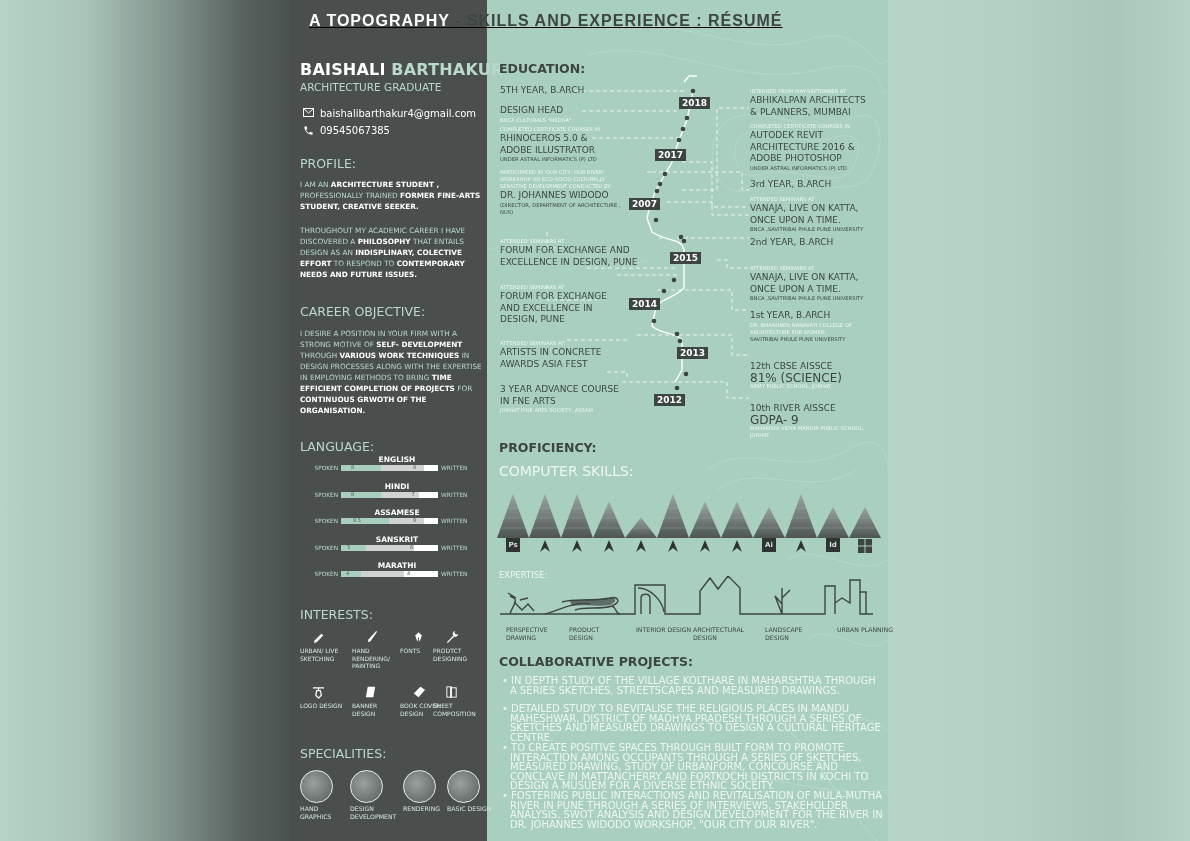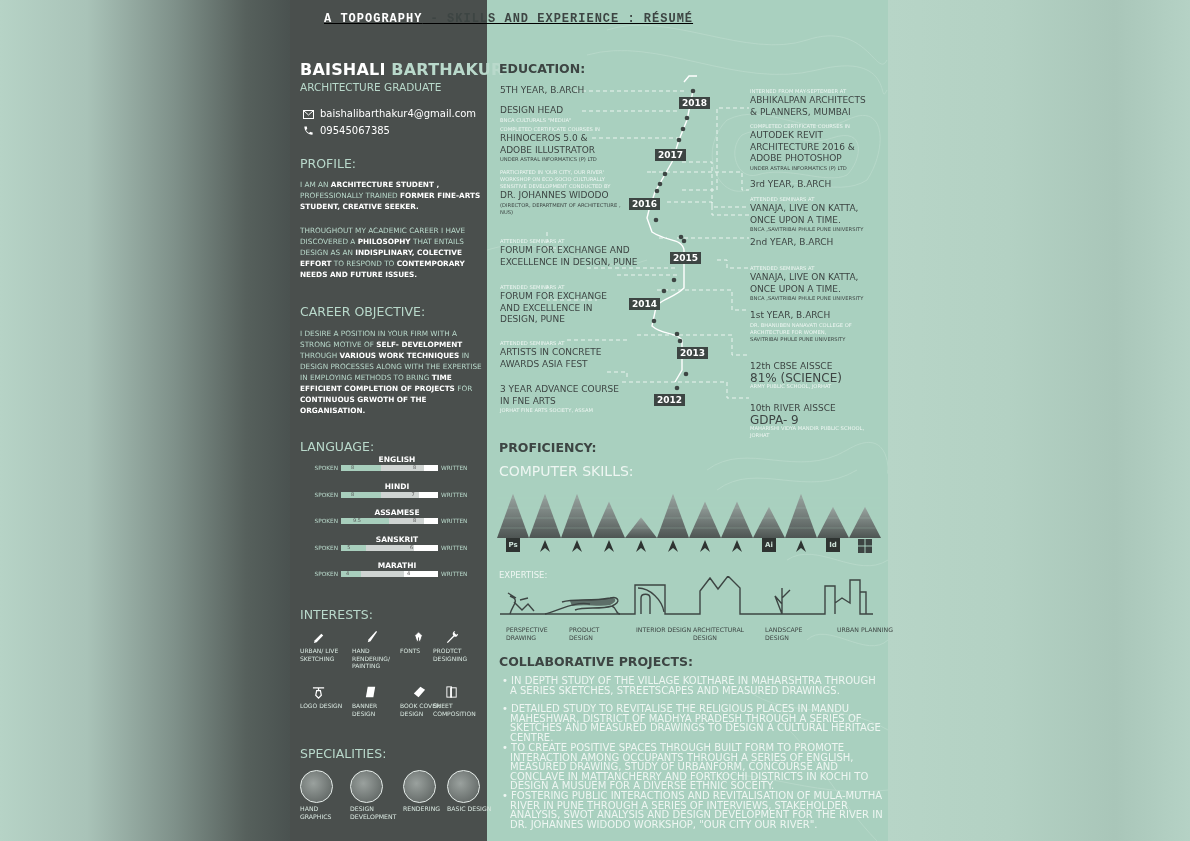--- a/index.html
+++ b/index.html
@@ -5,29 +5,29 @@
 *{box-sizing:border-box;margin:0;padding:0}
 html,body{width:1190px;height:841px;overflow:hidden}
 body{position:relative;font-family:"DejaVu Sans",sans-serif;background:#b9d6c9}
 .bg-left{position:absolute;left:0;top:0;width:290px;height:841px;
  background:linear-gradient(90deg,#b6d3c6 0%,#a9c3b8 30%,#7f918a 60%,#56605c 85%,#4a5250 100%)}
 .bg-right{position:absolute;left:888px;top:0;width:302px;height:841px;
  background:linear-gradient(90deg,#b7d5c7 0%,#b3d1c3 40%,#a9c6b9 75%,#b5d2c5 100%)}
 .left-panel{position:absolute;left:290px;top:0;width:197px;height:841px;background:#4a4f4d}
 .right-panel{position:absolute;left:487px;top:0;width:401px;height:841px;background:#a9d0bf;overflow:hidden}
 .contour{position:absolute;left:0;top:0}
-.title{position:absolute;left:324px;top:12px;font-family:Liberation Mono, monospace;font-weight:bold;font-size:12px;letter-spacing:1px;text-decoration:underline}
+.title{position:absolute;left:309px;top:12px;font-family:Liberation Sans, sans-serif;font-weight:bold;font-size:16px;letter-spacing:1px;text-decoration:underline}
 .title .p1{color:#ffffff}
 .title .p2{color:#3d4543}
 
 .lc{position:absolute;color:#fff}
 .name{left:300px;top:60px;font-size:16px;font-weight:bold;letter-spacing:0.2px}
 .name .last{color:#b9d9cb}
 .subtitle{left:300px;top:81px;font-size:10.5px;color:#b9d9cb}
-.contact{left:303px;font-size:10px;display:flex;align-items:flex-end;gap:6px}
+.contact{left:303px;font-size:10px;display:flex;align-items:flex-start;gap:6px}
 .h-left{left:300px;font-size:12.5px;color:#b9d9cb}
 .para{left:300px;width:184px;font-size:7.3px;line-height:11px;color:#b9d9cb}
 .para b{color:#fff;font-weight:bold}
 .lang-block{position:absolute;left:300px;width:184px}
 .lang-name{text-align:center;font-size:7.5px;font-weight:bold;color:#fff;padding-left:10px}
 .lang-row{display:flex;align-items:center;gap:3px;font-size:5.8px;color:#b9d9cb;margin-top:1px}
 .lang-row .lbl{width:38px;text-align:right}
 .bar{position:relative;width:97px;height:6px;background:#fff}
 .bar .s{position:absolute;left:0;top:0;height:6px;background:#a8cfbd}
 .bar .w{position:absolute;top:0;height:6px;background:#cfd4d2}
@@ -253,21 +253,21 @@
       <circle cx="190" cy="274" r="2.3"></circle>
       <circle cx="193" cy="281" r="2.3"></circle>
       <circle cx="199" cy="314" r="2.3"></circle>
       <circle cx="190" cy="328" r="2.3"></circle>
   </g>
 </svg>
 
 <div id="years-container">
     <div class="yearbox" style="left:679px;top:97px">2018</div>
     <div class="yearbox" style="left:655px;top:149px">2017</div>
-    <div class="yearbox" style="left:629px;top:198px">2016</div>
+    <div class="yearbox" style="left:629px;top:198px">2007</div>
     <div class="yearbox" style="left:670px;top:252px">2015</div>
     <div class="yearbox" style="left:629px;top:298px">2014</div>
     <div class="yearbox" style="left:677px;top:347px">2013</div>
     <div class="yearbox" style="left:654px;top:394px">2012</div>
   </div>
 <div id="edu-left">
     <div class="rt" style="left:500px;top:85px;width:140px">
       <div class="big">5TH YEAR, B.ARCH</div>
     </div>
     <div class="rt" style="left:500px;top:105px;width:140px">
@@ -426,15 +426,15 @@
     <div class="exp-lbl" style="left:636px;top:626px;width:56px">INTERIOR DESIGN</div>
     <div class="exp-lbl" style="left:693px;top:626px;width:56px">ARCHITECTURAL DESIGN</div>
     <div class="exp-lbl" style="left:765px;top:626px;width:56px">LANDSCAPE DESIGN</div>
     <div class="exp-lbl" style="left:837px;top:626px;width:56px">URBAN PLANNING</div>
   </div>
 
 <div class="h-right" style="left:499px;top:654px">COLLABORATIVE PROJECTS:</div>
 <div id="proj-container">
     <div class="proj" style="top:676px;padding-left:10px;text-indent:-8px">• <span>IN DEPTH STUDY OF THE VILLAGE KOLTHARE IN MAHARSHTRA THROUGH A SERIES SKETCHES, STREETSCAPES AND  MEASURED DRAWINGS.</span></div>
     <div class="proj" style="top:704px;padding-left:10px;text-indent:-8px">• <span>DETAILED STUDY TO  REVITALISE THE RELIGIOUS PLACES IN MANDU MAHESHWAR, DISTRICT OF MADHYA PRADESH THROUGH A SERIES OF SKETCHES AND MEASURED DRAWINGS TO DESIGN A CULTURAL HERITAGE CENTRE.</span></div>
-    <div class="proj" style="top:743px;padding-left:10px;text-indent:-8px">• <span>TO CREATE POSITIVE SPACES THROUGH BUILT FORM TO PROMOTE INTERACTION  AMONG OCCUPANTS THROUGH A SERIES OF ENGLISH, MEASURED DRAWING, STUDY OF URBANFORM, CONCOURSE AND CONCLAVE IN MATTANCHERRY AND FORTKOCHI DISTRICTS IN KOCHI TO DESIGN A MUSUEM FOR A DIVERSE ETHNIC SOCEITY.</span></div>
+    <div class="proj" style="top:743px;padding-left:10px;text-indent:-8px">• <span>TO CREATE POSITIVE SPACES THROUGH BUILT FORM TO PROMOTE INTERACTION  AMONG OCCUPANTS THROUGH A SERIES OF SKETCHES, MEASURED DRAWING, STUDY OF URBANFORM, CONCOURSE AND CONCLAVE IN MATTANCHERRY AND FORTKOCHI DISTRICTS IN KOCHI TO DESIGN A MUSUEM FOR A DIVERSE ETHNIC SOCEITY.</span></div>
     <div class="proj" style="top:791px;padding-left:10px;text-indent:-8px">• <span>FOSTERING PUBLIC INTERACTIONS AND REVITALISATION OF MULA-MUTHA RIVER IN PUNE THROUGH A SERIES OF INTERVIEWS, STAKEHOLDER ANALYSIS, SWOT ANALYSIS AND DESIGN DEVELOPMENT FOR THE RIVER IN DR. JOHANNES WIDODO WORKSHOP, "OUR CITY OUR RIVER".</span></div>
   </div>
 
 </body></html>

